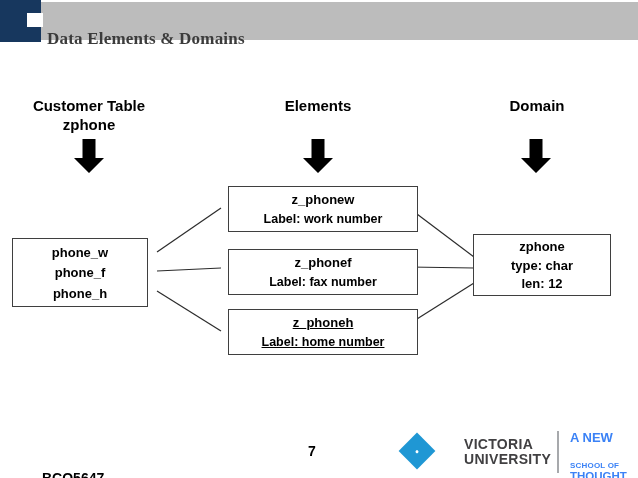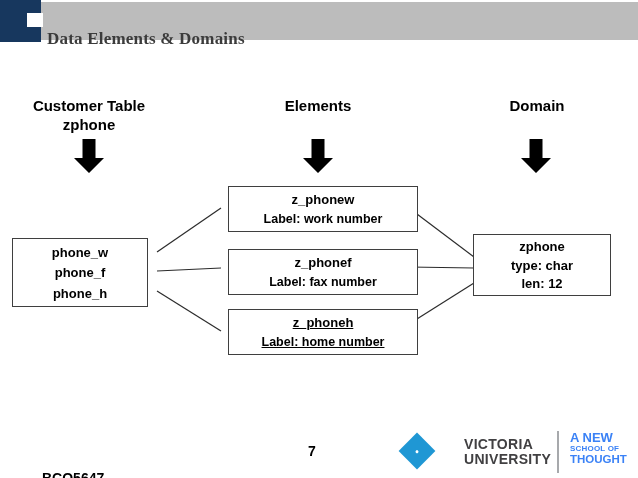--- a/index.html
+++ b/index.html
@@ -41,21 +41,21 @@
   .pagenum { position:absolute; left:300px; top:443px; width:24px; text-align:center; font-size:14px; font-weight:bold; color:#000; }
   .vu-diamond { position:absolute; left:404px; top:438px; width:26px; height:26px; background:#1f97d4; transform:rotate(45deg); }
   .vu-dot { position:absolute; left:11.5px; top:11.5px; width:3px; height:3px; background:#fff; border-radius:50%; }
   .vu-name {
     position:absolute; left:444px; top:437px; font-size:14px; line-height:14.5px;
     font-weight:bold; color:#414042; letter-spacing:.3px; white-space:nowrap;margin-left:20px;
   }
   .vu-divider { position:absolute; left:557px; top:431px; width:2px; height:42px; background:#a7a9ac; }
   .vu-tagline { position:absolute; left:570px; top:431px; color:#3b82f6; font-weight:bold; white-space:nowrap; }
   .vu-tag1 { font-size:13px;  line-height:13px; }
-  .vu-tag2 { font-size:8px;   line-height:9px; letter-spacing:.2px; }
+  .vu-tag2 { font-size:8px;   line-height:9px; letter-spacing:.2px;margin-top:17px; }
   .vu-tag3 { font-size:11.5px;line-height:12px; }
 </style>
 </head>
 <body>
 
 <div class="slide">
 
   <div class="hdr-gray"></div>
   <div class="hdr-navy"></div>
   <div class="hdr-square"></div>

